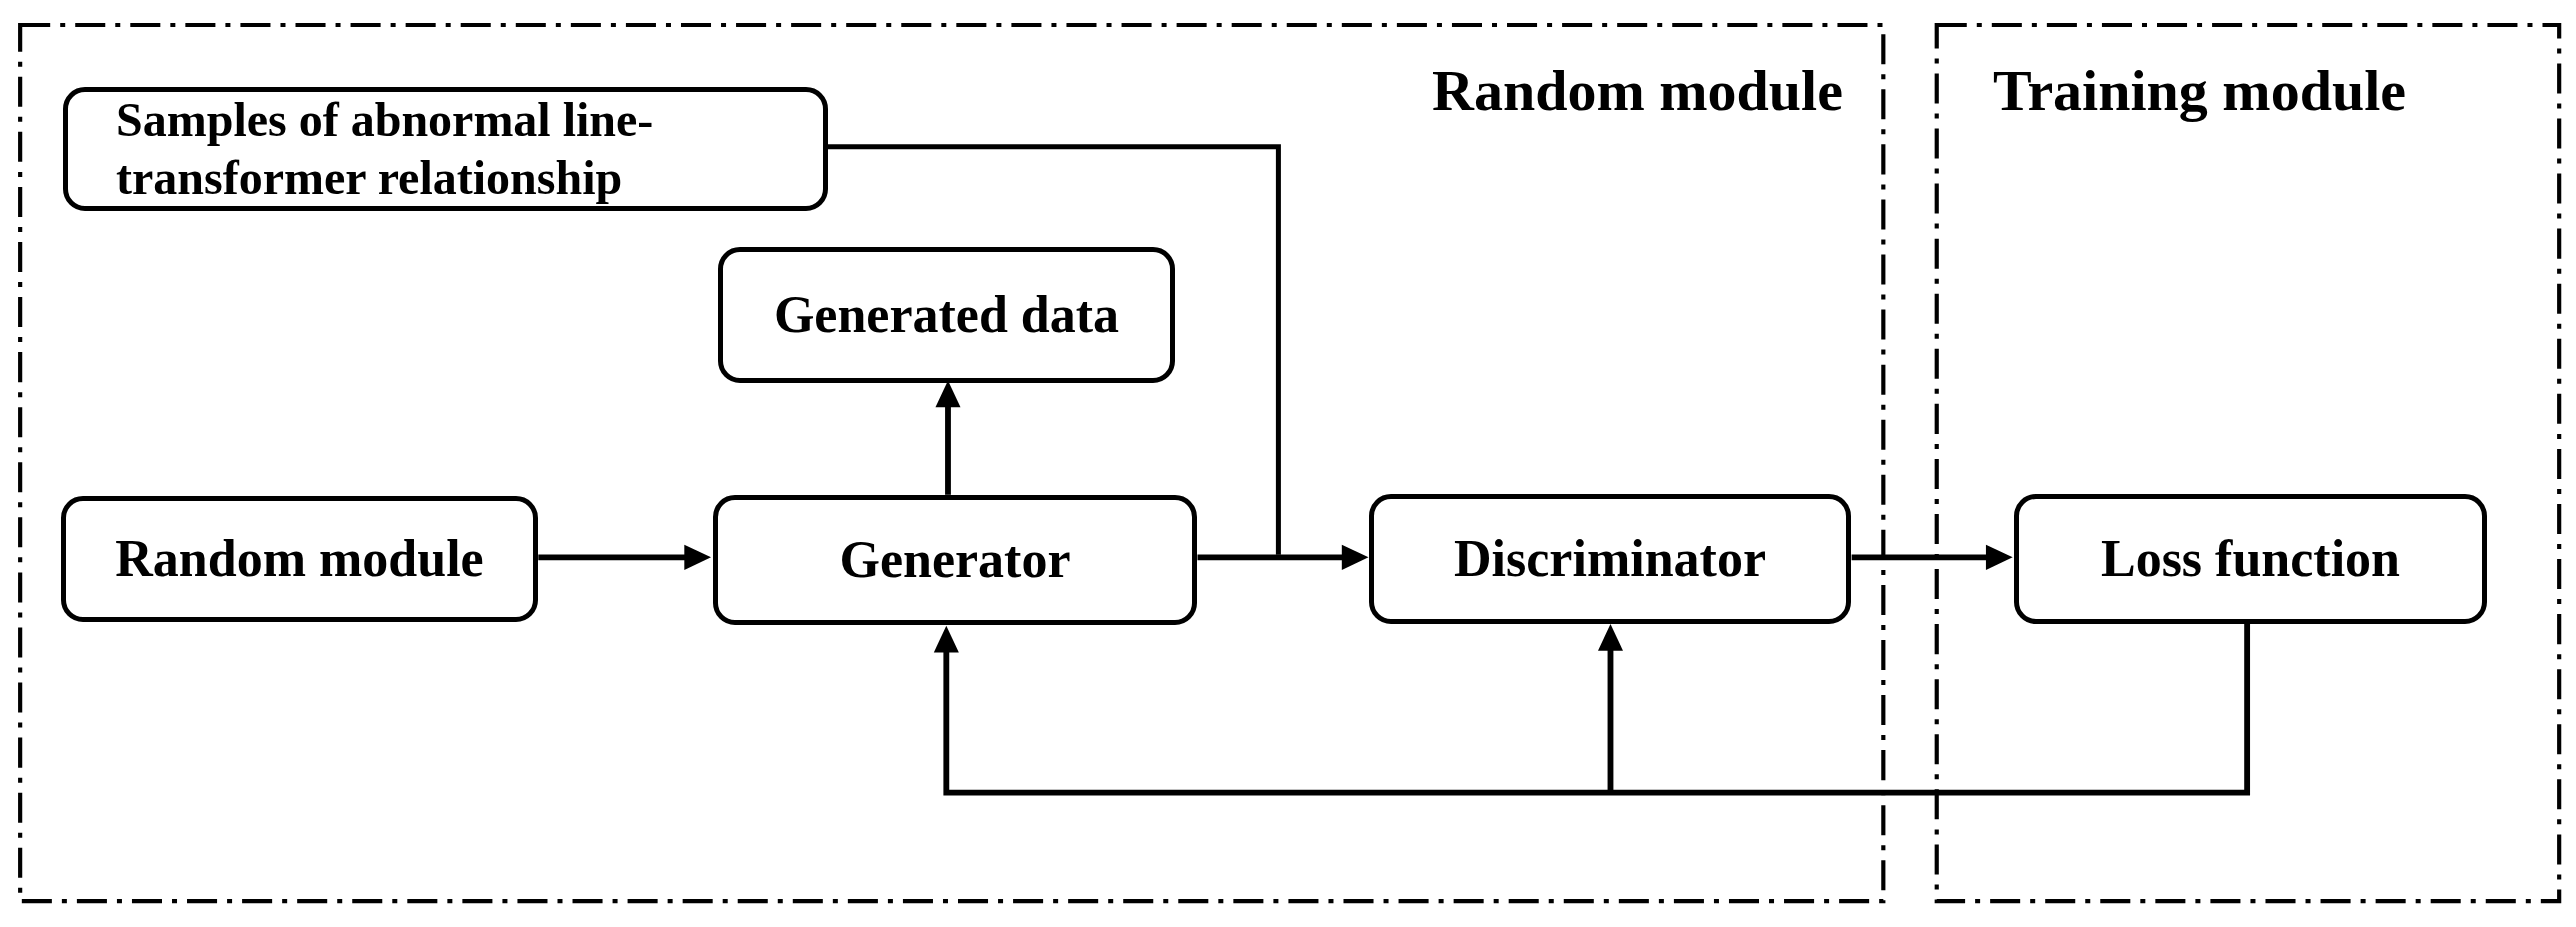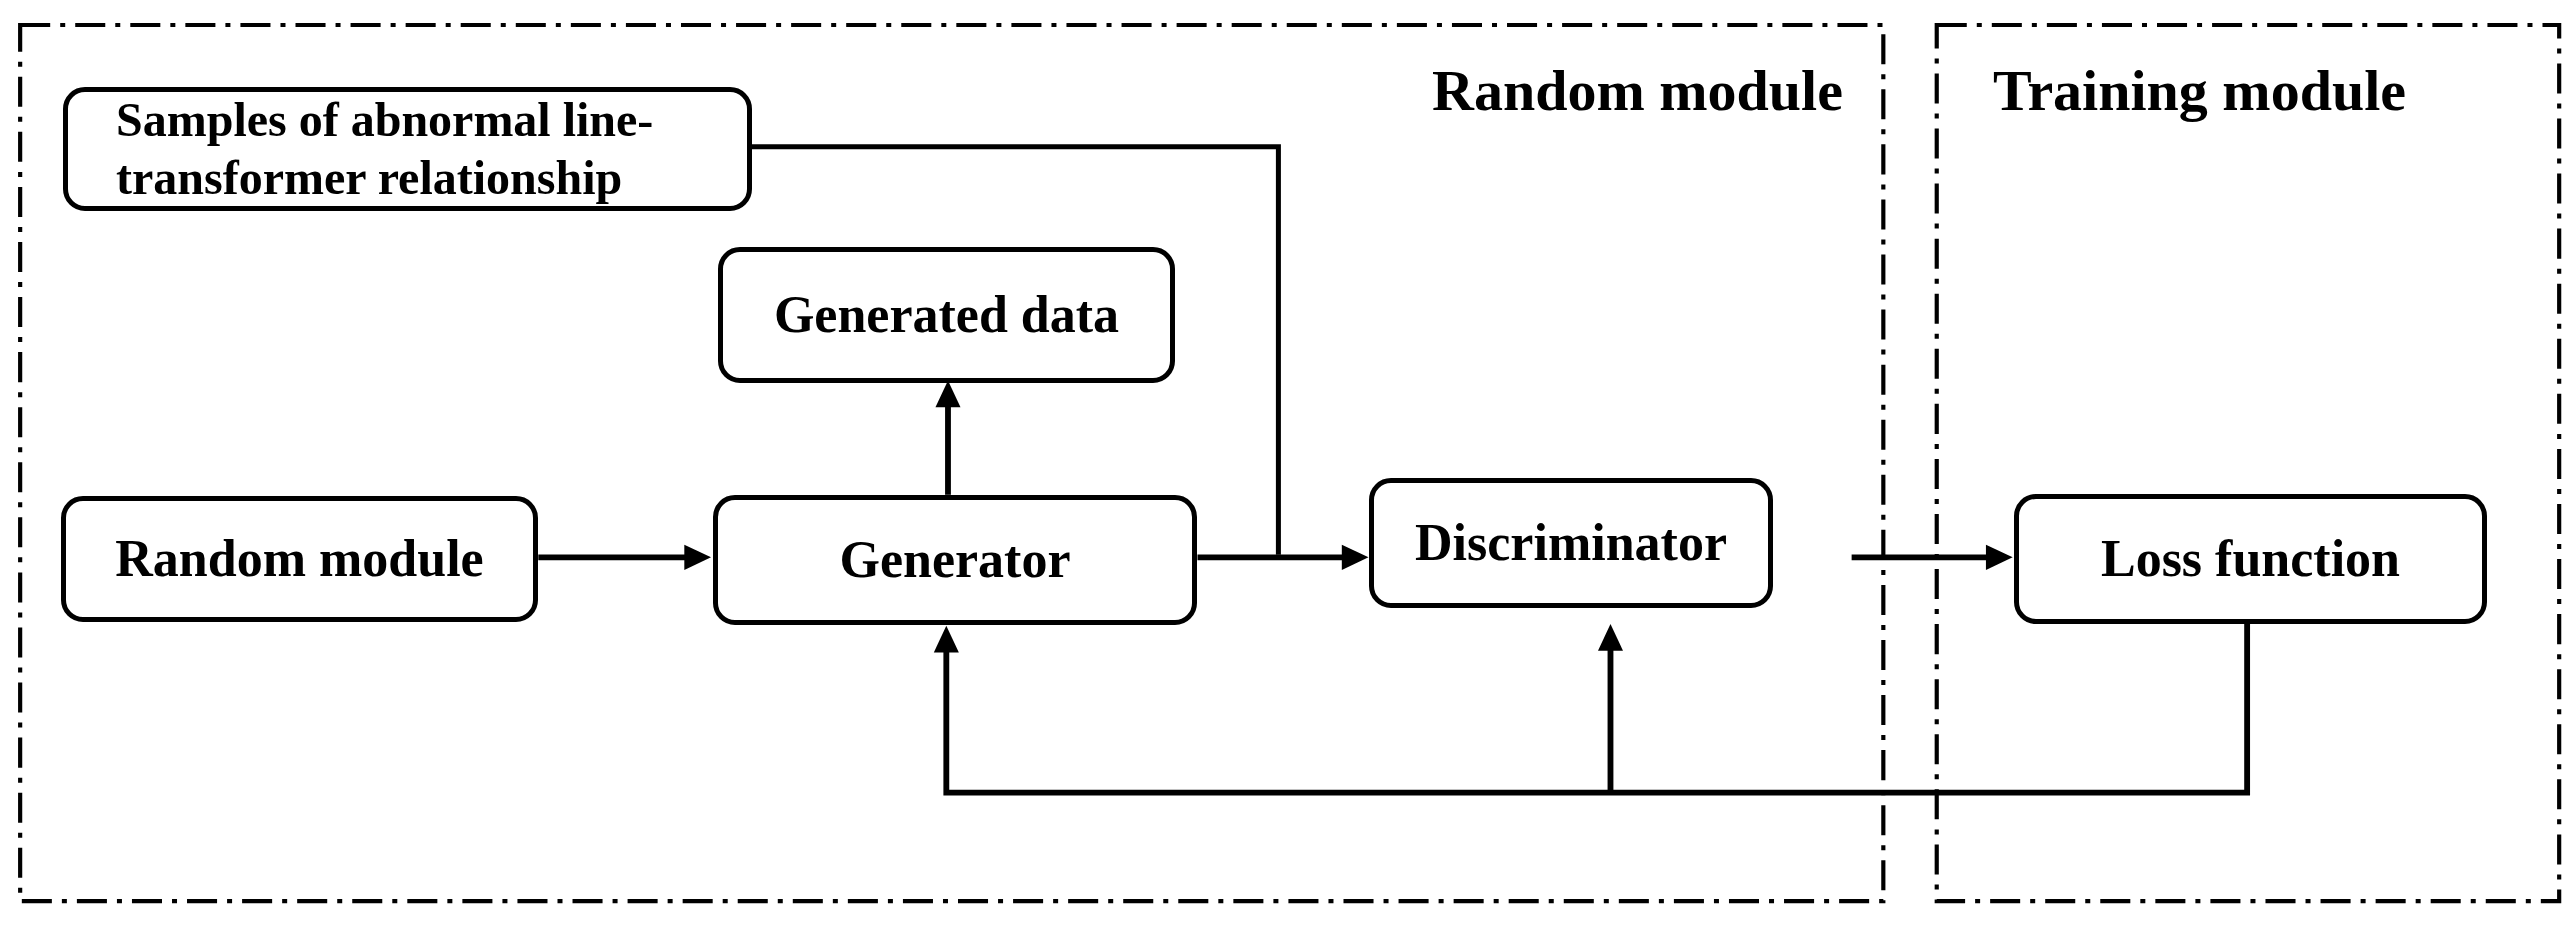--- a/index.html
+++ b/index.html
@@ -26,31 +26,31 @@
     display: flex;
     align-items: center;
     justify-content: center;
     font-weight: bold;
     font-size: 52px;
     line-height: 1.1;
     white-space: nowrap;
     z-index: 2;
   }
   .node-samples {
-    left: 63px; top: 87px; width: 689px; height: 124px;
+    left: 63px; top: 87px; width: 765px; height: 124px;
     justify-content: flex-start;
     padding-left: 48px;
     font-size: 48px;
     white-space: normal;
   }
   .node-samples .two-line { line-height: 58px; }
   .node-generated     { left: 718px;  top: 247px; width: 457px; height: 136px; }
   .node-random        { left: 61px;   top: 496px; width: 477px; height: 126px; }
   .node-generator     { left: 713px;  top: 495px; width: 484px; height: 130px; }
-  .node-discriminator { left: 1369px; top: 478px; width: 404px; height: 130px; }
+  .node-discriminator { left: 1369px; top: 494px; width: 482px; height: 130px; }
   .node-loss          { left: 2014px; top: 494px; width: 473px; height: 130px; }
   .module-title {
     position: absolute;
     top: 57px;
     font-weight: bold;
     font-size: 58px;
     white-space: nowrap;
     z-index: 2;
   }
   .title-network  { left: 1432px; }

